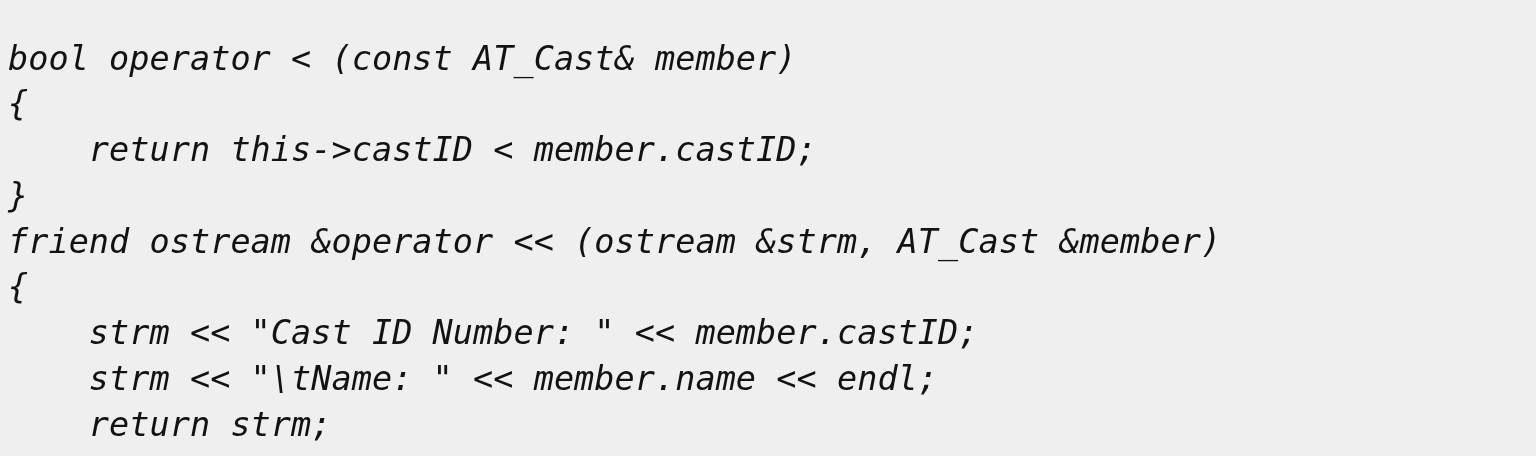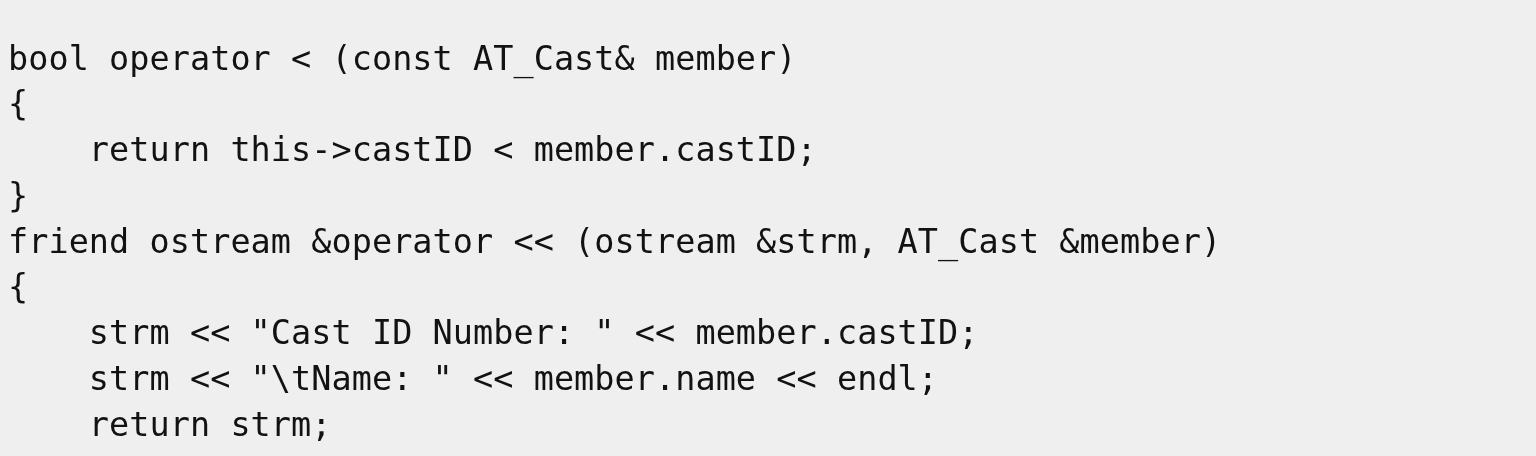--- a/index.html
+++ b/index.html
@@ -23,18 +23,19 @@
     line-height: 45.8px;
     color: #121212;
     white-space: pre;
     letter-spacing: 0.05px;
     -webkit-font-smoothing: none;
   }
   .code-line {
     display: block;
     height: 45.8px;
     white-space: pre;
+    font-style: italic;
   }
 </style>
 </head>
 <body style="background: rgb(239, 239, 239);">
 
 <pre id="code-listing" style="background: rgb(239, 239, 239); color: rgb(18, 18, 18);"><code><span class="code-line">bool operator &lt; (const AT_Cast&amp; member)</span><span class="code-line">{</span><span class="code-line">    return this-&gt;castID &lt; member.castID;</span><span class="code-line">}</span><span class="code-line">friend ostream &amp;operator &lt;&lt; (ostream &amp;strm, AT_Cast &amp;member)</span><span class="code-line">{</span><span class="code-line">    strm &lt;&lt; "Cast ID Number: " &lt;&lt; member.castID;</span><span class="code-line">    strm &lt;&lt; "\tName: " &lt;&lt; member.name &lt;&lt; endl;</span><span class="code-line">    return strm;</span><span class="code-line">}</span></code></pre>
 
 </body></html>

